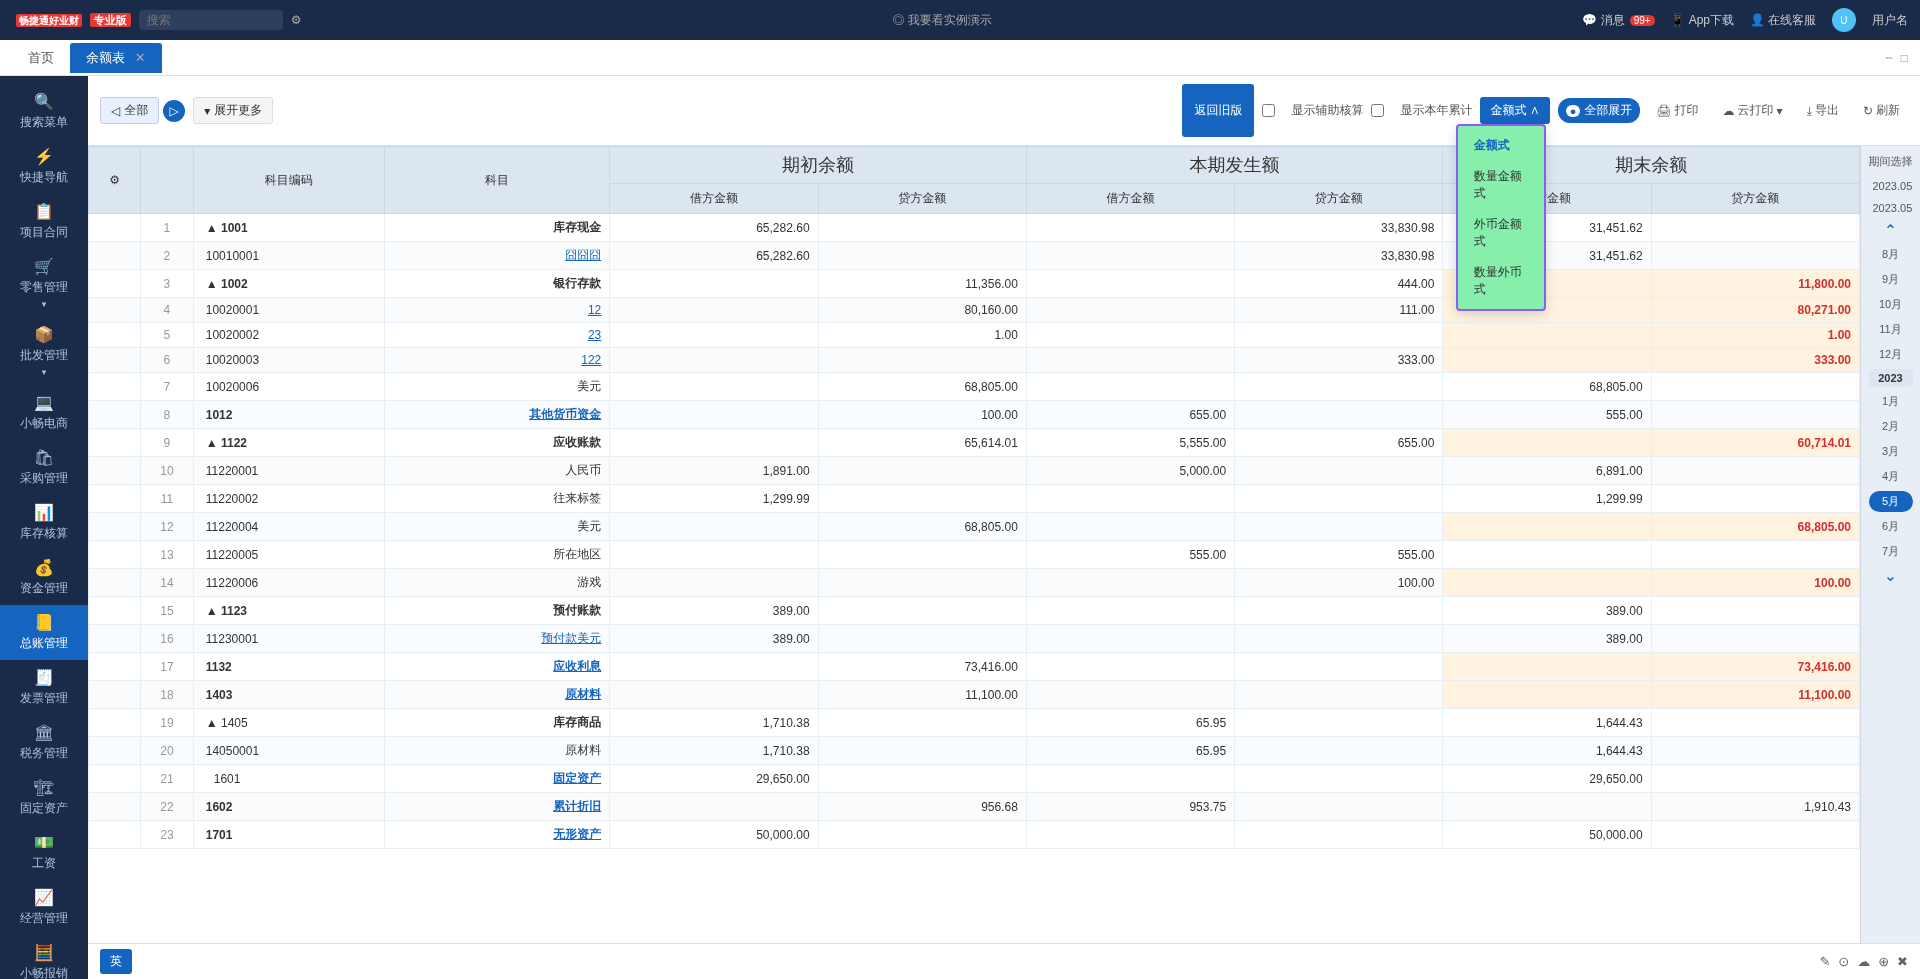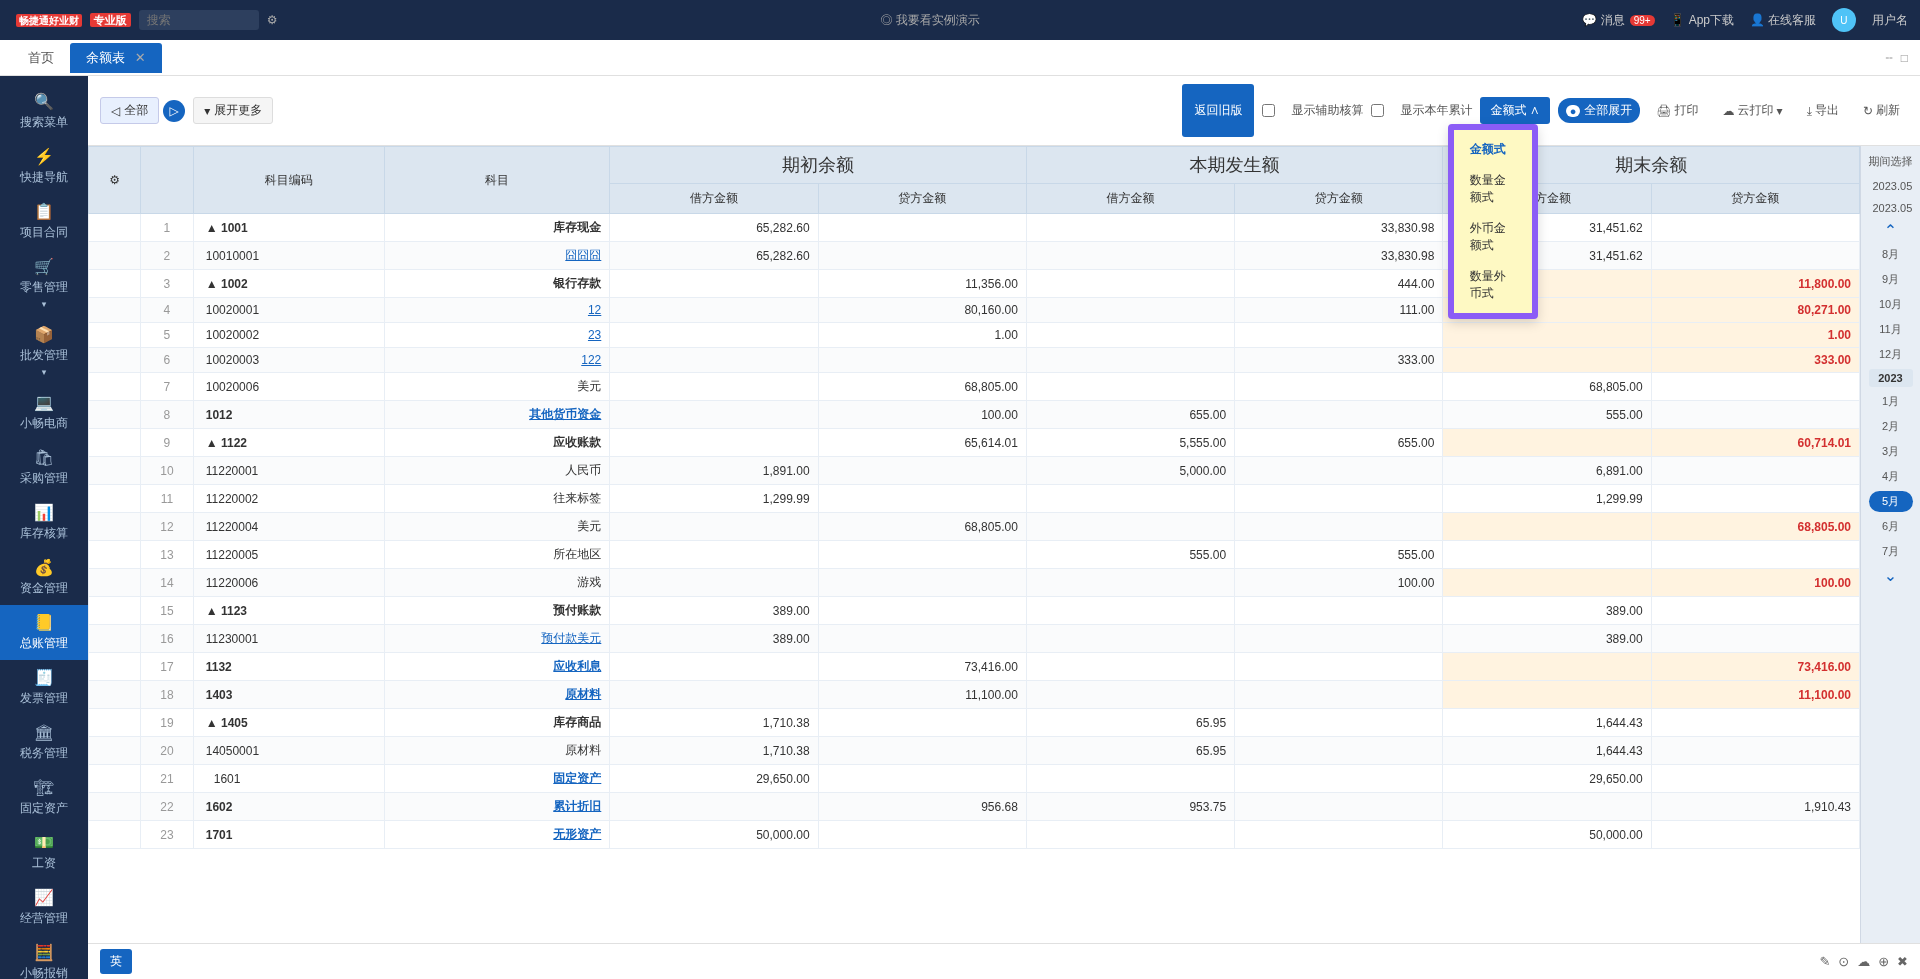--- a/index.html
+++ b/index.html
@@ -11,21 +11,21 @@
       background: #1a2b4a;
       display: flex;
       align-items: center;
       padding: 0 12px;
       justify-content: space-between;
       flex-shrink: 0;
     }
     .top-bar-left { display: flex; align-items: center; gap: 8px; }
     .top-bar-logo { color: #4fc3f7; font-size: 13px; font-weight: bold; }
     .top-bar-logo span { background: #e53935; color: #fff; font-size: 10px; padding: 1px 3px; border-radius: 2px; margin-left: 4px; }
-    .top-bar-input { background: #2d3f5e; border: none; color: #aaa; padding: 3px 8px; border-radius: 3px; width: 120px; font-size: 12px; }
+    .top-bar-input { background: #2d3f5e; border: none; color: #aaa; padding: 3px 8px; border-radius: 3px; width: 144px; font-size: 12px; }
     .top-bar-center { color: #aaa; font-size: 12px; }
     .top-bar-right { display: flex; align-items: center; gap: 16px; color: #ccc; font-size: 12px; }
     .top-bar-right span { cursor: pointer; display: flex; align-items: center; gap: 3px; }
     .badge { background: #e53935; color: #fff; font-size: 10px; padding: 0 4px; border-radius: 8px; margin-left: 2px; }
 
     
     .tab-bar {
       height: 36px;
       background: #fff;
       border-bottom: 1px solid #e0e0e0;
@@ -103,23 +103,23 @@
     .btn-return { background: #1565c0; color: #fff; border: none; padding: 18px 12px; border-radius: 3px; cursor: pointer; font-size: 12px; }
     .checkbox-group { display: flex; align-items: center; gap: 16px; font-size: 12px; color: #555; }
     .btn-style { background: #1565c0; color: #fff; border: none; padding: 5px 10px; border-radius: 3px; cursor: pointer; font-size: 12px; display: flex; align-items: center; gap: 4px; position: relative; }
     .btn-toggle { background: #1565c0; color: #fff; border: none; padding: 4px 8px; border-radius: 12px; cursor: pointer; font-size: 12px; display: flex; align-items: center; gap: 4px; }
     .btn-action { background: none; border: none; padding: 4px 8px; cursor: pointer; font-size: 12px; color: #555; display: flex; align-items: center; gap: 3px; }
 
     
     .dropdown-menu {
       position: absolute;
       top: 100%;
-      right: 12px;
-      background: #fef9c3;
-      border: 6px solid #8b5cf6;
+      right: 4px;
+      background: #86efac;
+      border: 2px solid #8b5cf6;
       border-radius: 4px;
       box-shadow: 0 4px 12px rgba(0,0,0,0.15);
       z-index: 100;
       min-width: 90px;
       padding: 4px 0;
     }
     .dropdown-item {
       padding: 7px 16px;
       cursor: pointer;
       font-size: 12px;
@@ -631,21 +631,21 @@
                 <td class="amount-cell"></td>
                 <td class="amount-cell">11,100.00</td>
                 <td class="amount-cell"></td>
                 <td class="amount-cell"></td>
                 <td class="amount-highlight"></td>
                 <td class="amount-highlight">11,100.00</td>
               </tr>
               <tr>
                 <td class="settings-cell"></td>
                 <td class="row-num">19</td>
-                <td class="code-cell" style="font-weight: bold;">▲ 1405</td>
+                <td class="code-cell" style="font-weight: normal;">▲ 1405</td>
                 <td class="name-cell bold">库存商品</td>
                 <td class="amount-cell">1,710.38</td>
                 <td class="amount-cell"></td>
                 <td class="amount-cell">65.95</td>
                 <td class="amount-cell"></td>
                 <td class="amount-cell">1,644.43</td>
                 <td class="amount-cell"></td>
               </tr>
               <tr>
                 <td class="settings-cell"></td>

